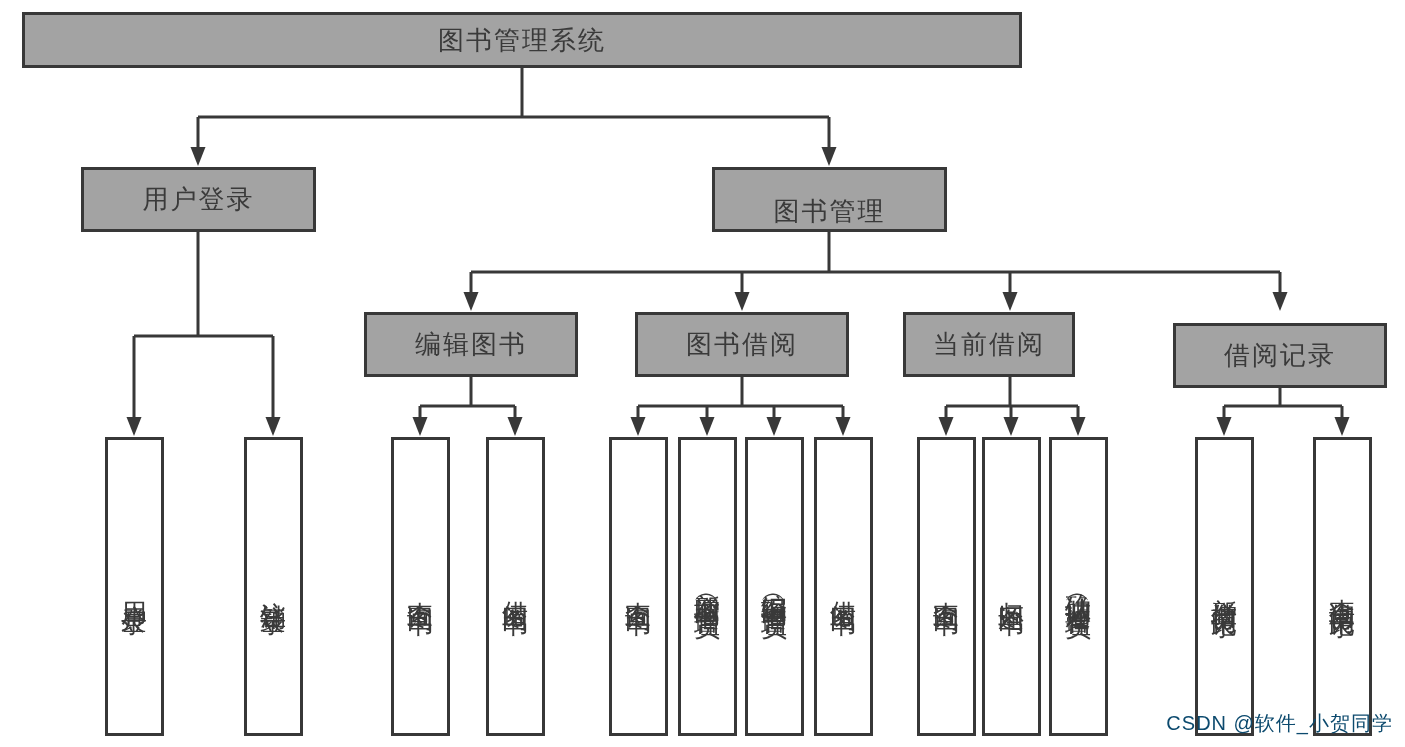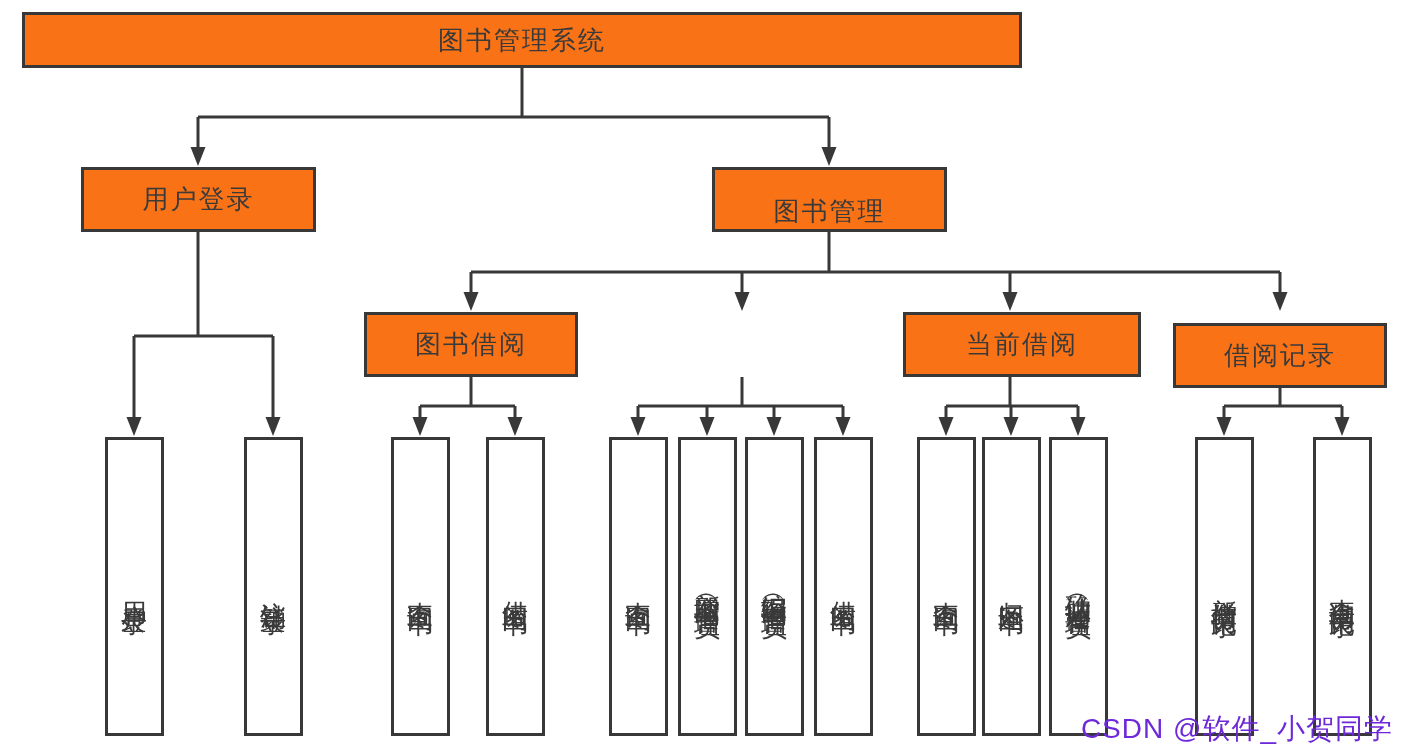--- a/index.html
+++ b/index.html
@@ -20,21 +20,21 @@
     position: absolute;
     left: 0;
     top: 0;
     width: 1405px;
     height: 747px;
   }
   .hbox {
     position: absolute;
     box-sizing: border-box;
     border: 3px solid #383838;
-    background: #f97316;
+    background: #a3a3a3;
     display: flex;
     align-items: center;
     justify-content: center;
     font-size: 26px;
     letter-spacing: 2px;
     white-space: nowrap;
   }
   .vbox {
     position: absolute;
     box-sizing: border-box;
@@ -52,23 +52,23 @@
     text-orientation: mixed;
     font-size: 26px;
     line-height: 1;
     letter-spacing: 3px;
     white-space: nowrap;
   }
   .watermark {
     position: absolute;
     top: 710px;
     right: 12px;
-    font-size: 28px;
+    font-size: 20px;
     letter-spacing: 1px;
-    color: #6d28d9;
+    color: #0c4a6e;
     white-space: nowrap;
     z-index: 5;
   }
 </style>
 </head>
 <body>
 
 <div class="canvas">
 
   <svg class="wires" viewBox="0 0 1405 747">
@@ -109,23 +109,26 @@
   </div>
 
   <div class="hbox" style="left:81px; top:167px; width:235px; height:65px;">
     <span>用户登录</span>
   </div>
   <div class="hbox" style="left:712px; top:167px; width:235px; height:65px;align-items:flex-end;">
     <span>图书管理</span>
   </div>
 
   <div class="hbox" style="left:364px; top:312px; width:214px; height:65px;">
+    <span>编辑图书</span>
+  </div>
+  <div class="hbox" style="left:635px; top:312px; width:214px; height:65px;">
     <span>图书借阅</span>
   </div>
-  <div class="hbox" style="left:903px; top:312px; width:238px; height:65px;font-family:Liberation Serif, serif;">
+  <div class="hbox" style="left:903px; top:312px; width:172px; height:65px;font-family:Liberation Serif, serif;">
     <span>当前借阅</span>
   </div>
   <div class="hbox" style="left:1173px; top:312px; width:214px; height:65px;margin-top:11px;">
     <span>借阅记录</span>
   </div>
 
   <div class="vbox" style="left:105px;">
     <span>用户登录</span>
   </div>
   <div class="vbox" style="left:244px;">

